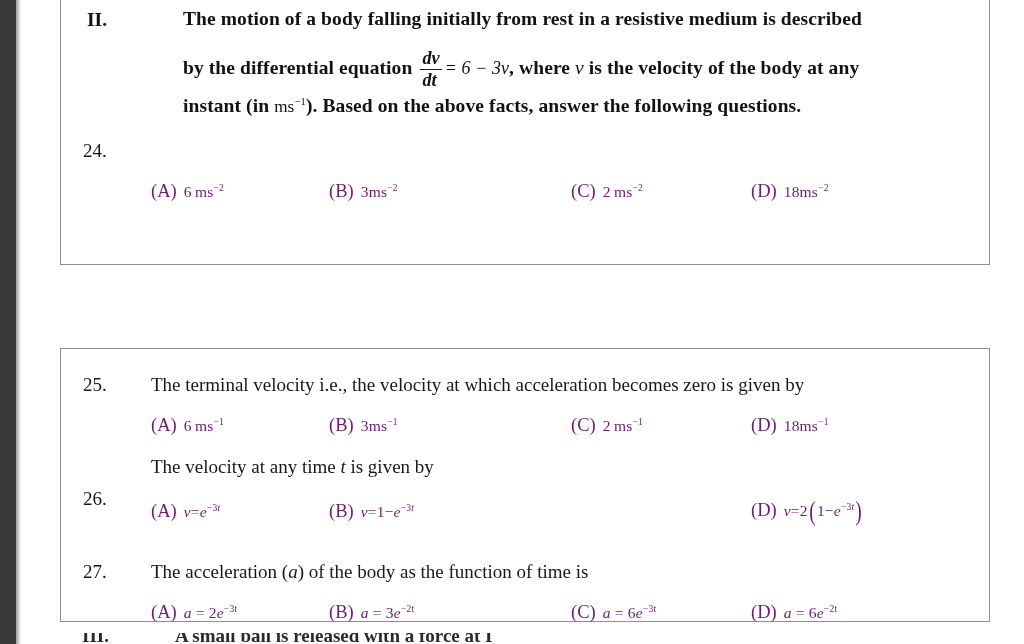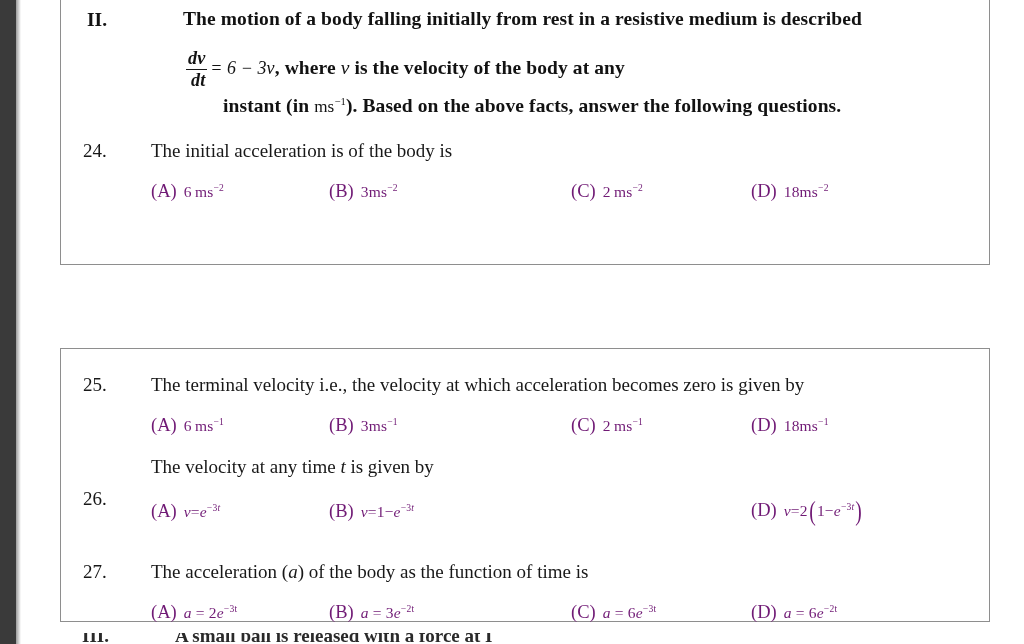--- a/index.html
+++ b/index.html
@@ -108,21 +108,21 @@
   sup, sub {
     font-size: 0.62em;
     line-height: 0;
   }
   sup { vertical-align: super; }
 
   
   .frac {
     display: inline-block;
     vertical-align: middle;
-    text-align: right;
+    text-align: left;
     line-height: 1.02;
     margin: 0 3px;
     position: relative;
     top: -1px;
   }
   .frac .num {
     display: block;
     border-bottom: 1.3px solid #181818;
     padding: 0 2px 1px 2px;
   }
@@ -174,36 +174,36 @@
 
 <div class="page">
 
   <div class="qbox" id="box-1">
 
     <div class="stem-label" style="top:35px;">II.</div>
 
     <div class="stem" style="left:122px; top:35px;">The motion of a body falling initially from rest in a resistive medium is described</div>
 
     <div class="stem" style="left:122px; top:76px;">
+      <span>by the differential equation</span>
       <span class="nowrap">
         <span class="frac frac-sm">
           <span class="num mi">dv</span>
           <span class="den mi">dt</span>
         </span><span class="mi" style="font-weight:normal; font-size:0.92em;">= 6 − 3v</span></span><span>, where</span>
       <span class="mi" style="font-weight:normal;">v</span>
       <span>is the velocity of the body at any</span>
     </div>
 
-    <div class="stem" style="left:122px; top:122px;margin-left:40px;">
+    <div class="stem" style="left:122px; top:122px;">
       <span>instant (in</span>
       <span style="font-weight:normal; font-size:0.88em;"><span>ms</span><sup>−1</sup></span><span>). Based on the above facts, answer the following questions.</span>
     </div>
 
     <div class="qnum" style="top:166px;">24.</div>
-    <div class="qtext" style="top:166px;">The initial acceleration is of the body is</div>
 
     <div class="opt" style="left:90px; top:207px;">
       <span class="opt-label">(A)</span><span class="opt-body"><span class="mn">6</span> <span class="mn">ms</span><sup>−2</sup></span>
     </div>
     <div class="opt" style="left:268px; top:207px;">
       <span class="opt-label">(B)</span><span class="opt-body"><span class="mn">3</span><span class="mn">ms</span><sup>−2</sup></span>
     </div>
     <div class="opt" style="left:510px; top:207px;">
       <span class="opt-label">(C)</span><span class="opt-body"><span class="mn">2</span> <span class="mn">ms</span><sup>−2</sup></span>
     </div>

